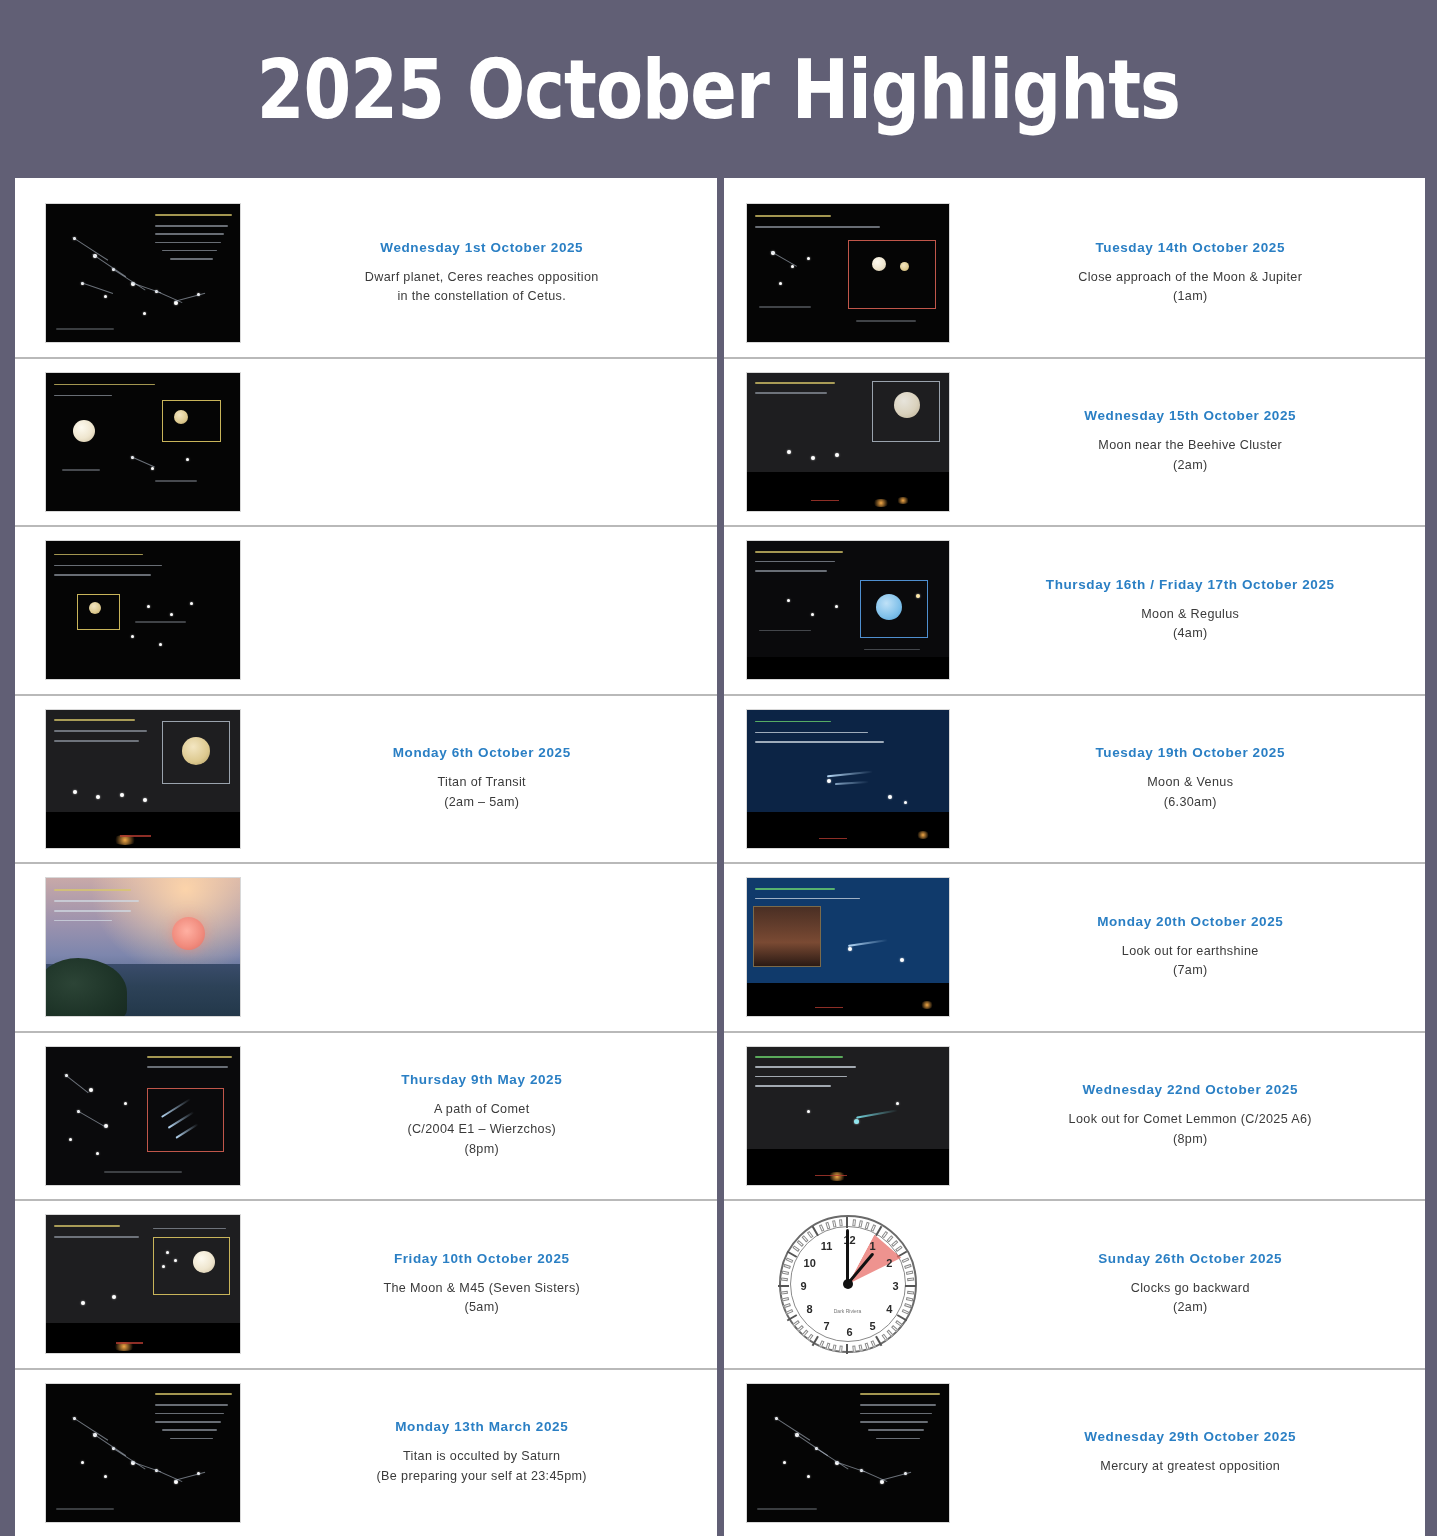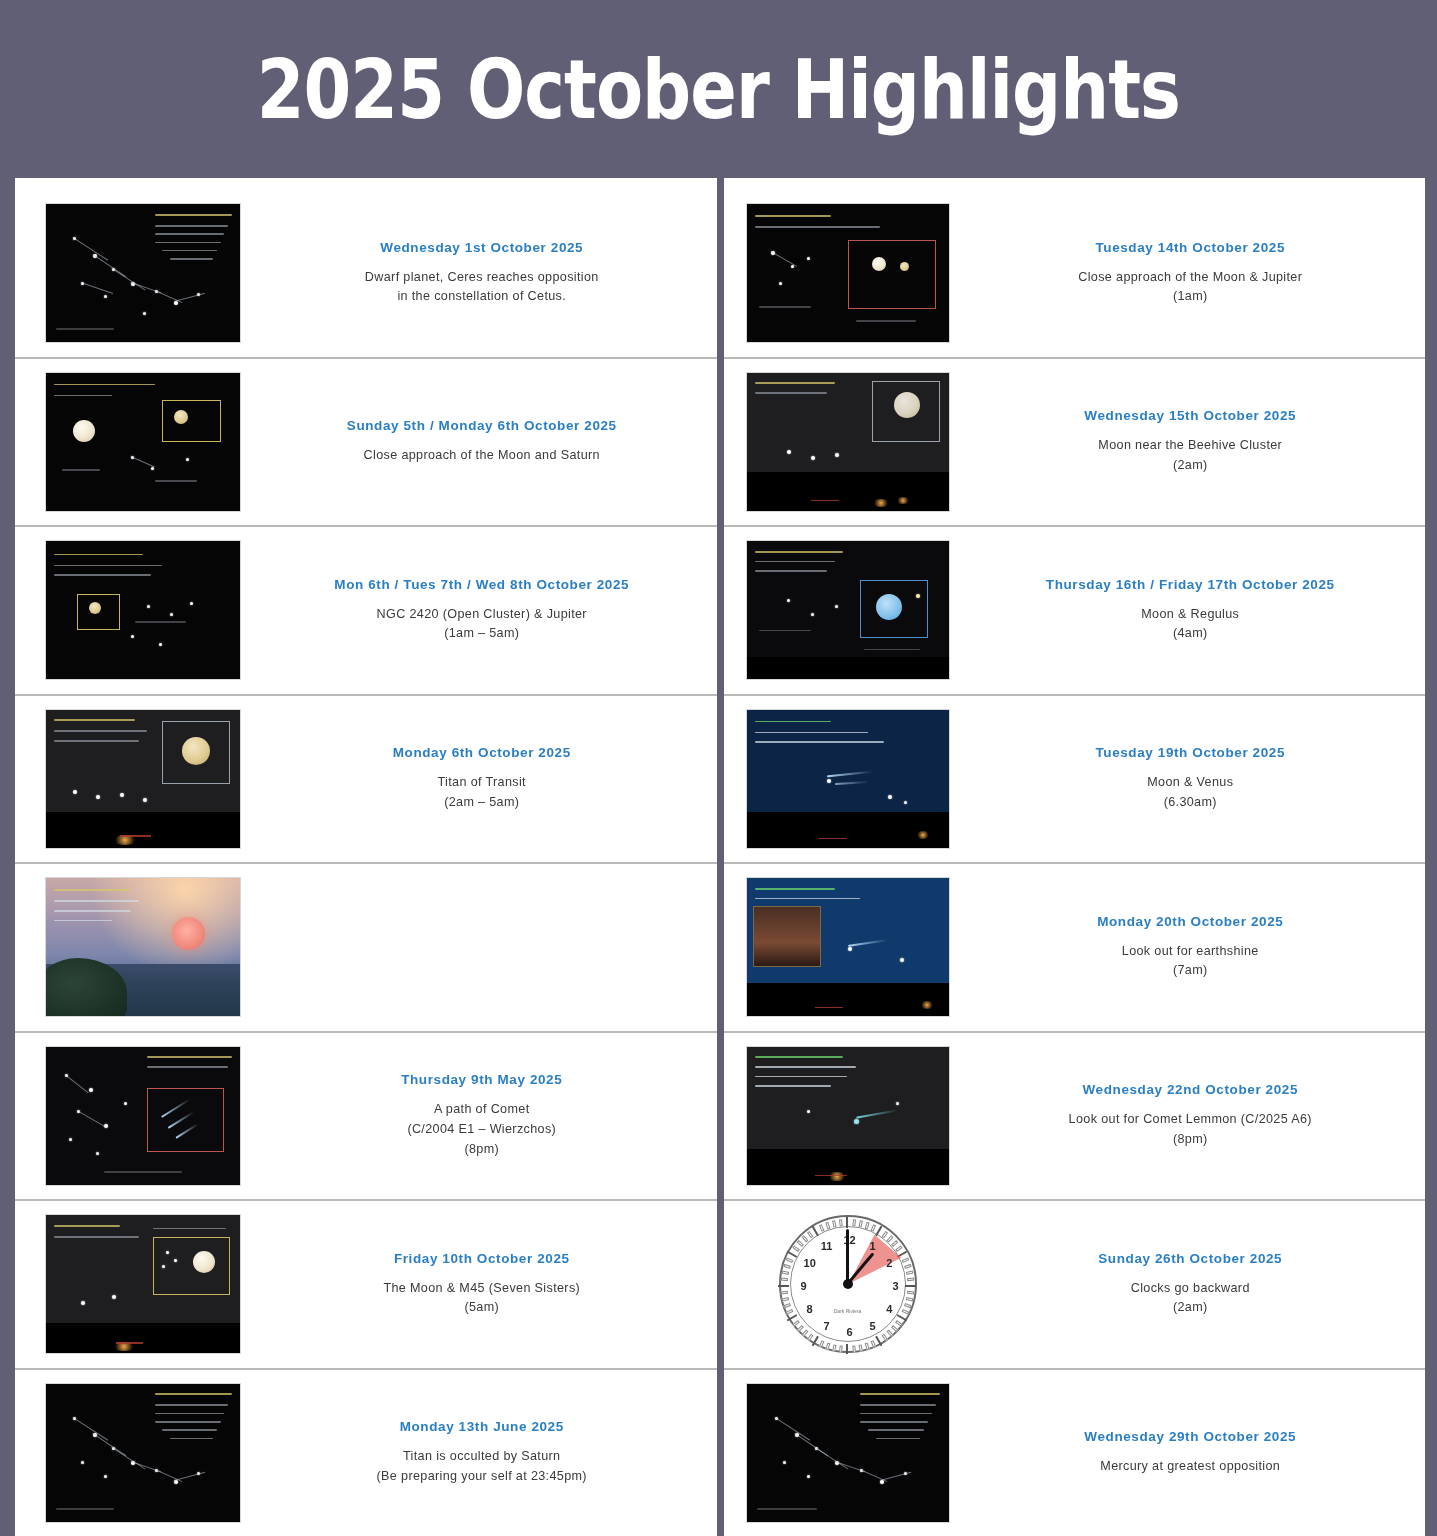--- a/index.html
+++ b/index.html
@@ -357,49 +357,36 @@
             <div class="planet-disc" style="left:66%;top:27%;width:14px;height:14px;"></div>
             <div class="fov-box" style="left:60%;top:20%;width:30%;height:30%;"></div>
             <div class="star" style="left:44%;top:60%;width:3px;height:3px;"></div>
             <div class="star" style="left:54%;top:68%;width:3px;height:3px;"></div>
             <div class="star" style="left:72%;top:62%;width:3px;height:3px;"></div>
             <div class="constline" style="left:44%;top:60%;width:26px;transform:rotate(24deg);"></div>
             <div class="hdr-line hdr-body" style="left:8%;top:70%;width:20%;opacity:.5;"></div>
             <div class="hdr-line hdr-body" style="left:56%;top:78%;width:22%;opacity:.5;"></div>
           </div>
         </div>
-        <div class="text-cell">
-          <div class="event-date">Sunday 5th / Monday 6th October 2025</div>
-          <div class="event-desc">
-            <span class="line">Close approach of the Moon and Saturn</span>
-          </div>
-        </div>
       </div>
 
       <div class="event-row">
         <div class="thumb-cell">
           <div class="thumb sky-dark">
             <div class="hdr-line hdr-title" style="left:4%;top:9%;width:46%;"></div>
             <div class="hdr-line hdr-body" style="left:4%;top:17%;width:56%;"></div>
             <div class="hdr-line hdr-body" style="left:4%;top:24%;width:50%;"></div>
             <div class="planet-disc" style="left:22%;top:44%;width:12px;height:12px;"></div>
             <div class="fov-box" style="left:16%;top:38%;width:22%;height:26%;"></div>
             <div class="star" style="left:52%;top:46%;width:3px;height:3px;"></div>
             <div class="star" style="left:64%;top:52%;width:3px;height:3px;"></div>
             <div class="star" style="left:74%;top:44%;width:3px;height:3px;"></div>
             <div class="star" style="left:44%;top:68%;width:3px;height:3px;"></div>
             <div class="star" style="left:58%;top:74%;width:3px;height:3px;"></div>
             <div class="hdr-line hdr-body" style="left:46%;top:58%;width:26%;opacity:.45;"></div>
-          </div>
-        </div>
-        <div class="text-cell">
-          <div class="event-date">Mon 6th / Tues 7th / Wed 8th October 2025</div>
-          <div class="event-desc">
-            <span class="line">NGC 2420 (Open Cluster) &amp; Jupiter</span>
-            <span class="line">(1am – 5am)</span>
           </div>
         </div>
       </div>
 
       <div class="event-row">
         <div class="thumb-cell">
           <div class="thumb sky-grey">
             <div class="hdr-line hdr-title" style="left:4%;top:7%;width:42%;"></div>
             <div class="hdr-line hdr-body" style="left:4%;top:15%;width:48%;"></div>
             <div class="hdr-line hdr-body" style="left:4%;top:22%;width:44%;"></div>
@@ -524,21 +511,21 @@
             <div class="constline" style="left:14%;top:24%;width:42px;transform:rotate(33deg);"></div>
             <div class="constline" style="left:24%;top:36%;width:40px;transform:rotate(34deg);"></div>
             <div class="constline" style="left:34%;top:46%;width:40px;transform:rotate(33deg);"></div>
             <div class="constline" style="left:44%;top:56%;width:32px;transform:rotate(19deg);"></div>
             <div class="constline" style="left:56%;top:62%;width:30px;transform:rotate(24deg);"></div>
             <div class="constline" style="left:66%;top:70%;width:32px;transform:rotate(-15deg);"></div>
             <div class="hdr-line hdr-body" style="left:5%;top:90%;width:30%;opacity:.4;"></div>
           </div>
         </div>
         <div class="text-cell">
-          <div class="event-date">Monday 13th June 2025</div>
+          <div class="event-date">Monday 13th March 2025</div>
           <div class="event-desc">
             <span class="line">Titan is occulted by Saturn</span>
             <span class="line">(Be preparing your self at 23:45pm)</span>
           </div>
         </div>
       </div>
 
     </div>
 
     <div class="column right">

